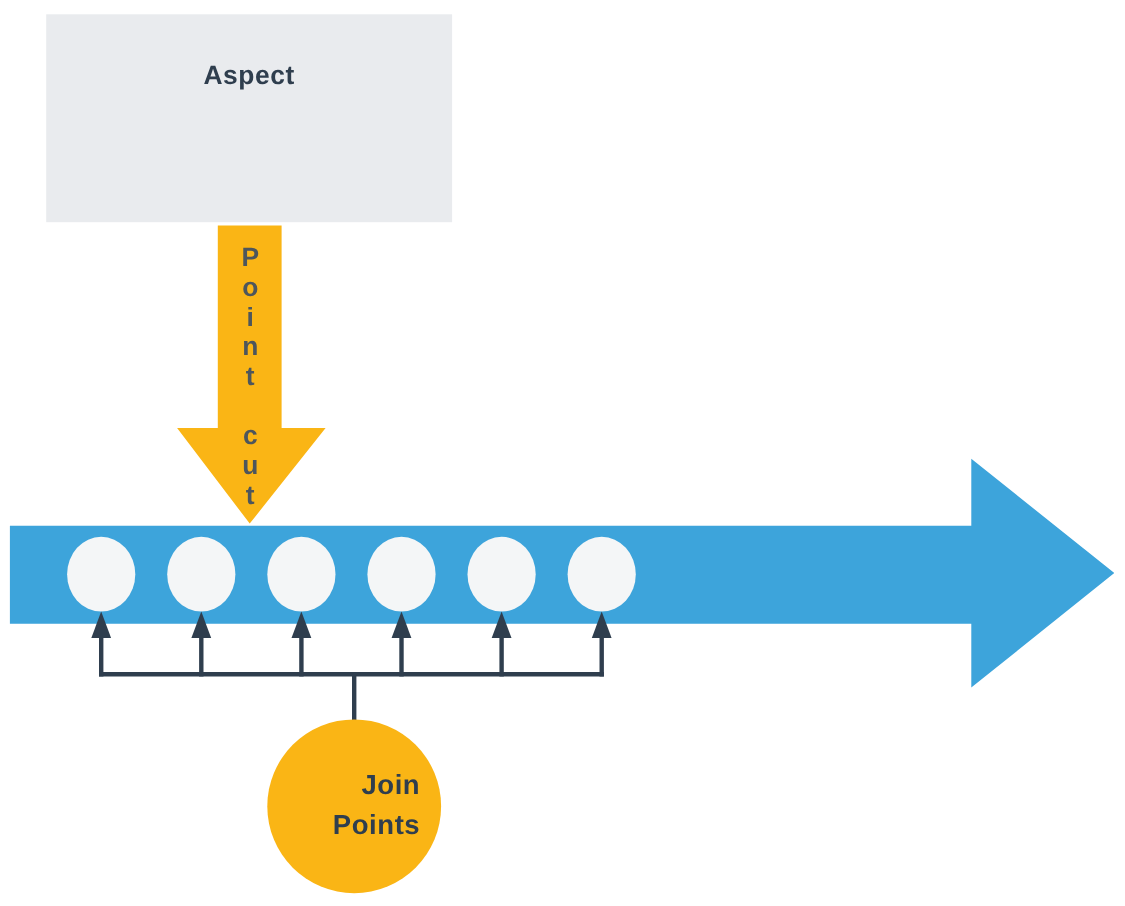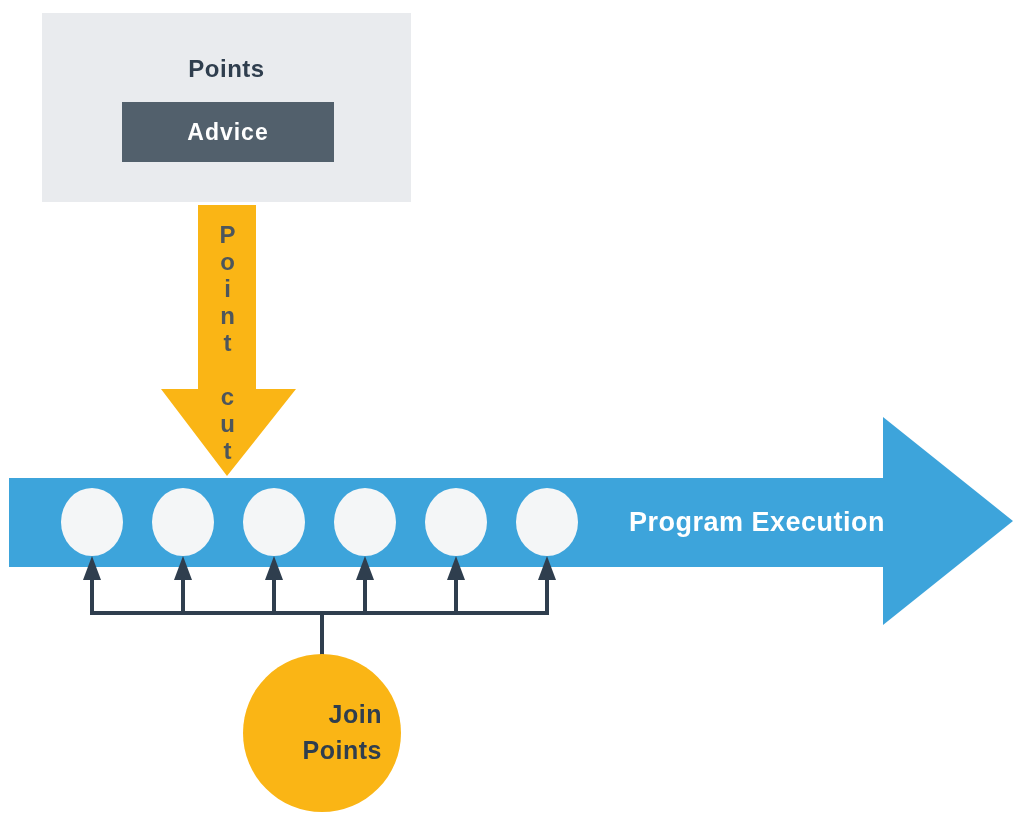--- a/index.html
+++ b/index.html
@@ -97,25 +97,21 @@
           <ellipse class="fill-circle" cx="547" cy="522" rx="31" ry="34"></ellipse>
           <line class="stroke-ink" x1="547" y1="615" x2="547" y2="576"></line>
           <polygon class="fill-ink" points="547,556 538,580 556,580"></polygon>
         </g>
       </g>
 
     <circle class="fill-yellow" cx="322" cy="733" r="79"></circle>
   </svg>
 
   <div class="aspect-panel">
-    <div class="aspect-title">Points</div>
-    <div class="advice-box">
-      <span class="advice-label">Advice</span>
-    </div>
+    <div class="aspect-title">Aspect</div>
   </div>
 
   <div class="pointcut-label">Point cut</div>
 
-  <div class="program-label">Program Execution</div>
 
   <div class="joinpoints-label">Join Points</div>
 
 </div>
 
 </body></html>

